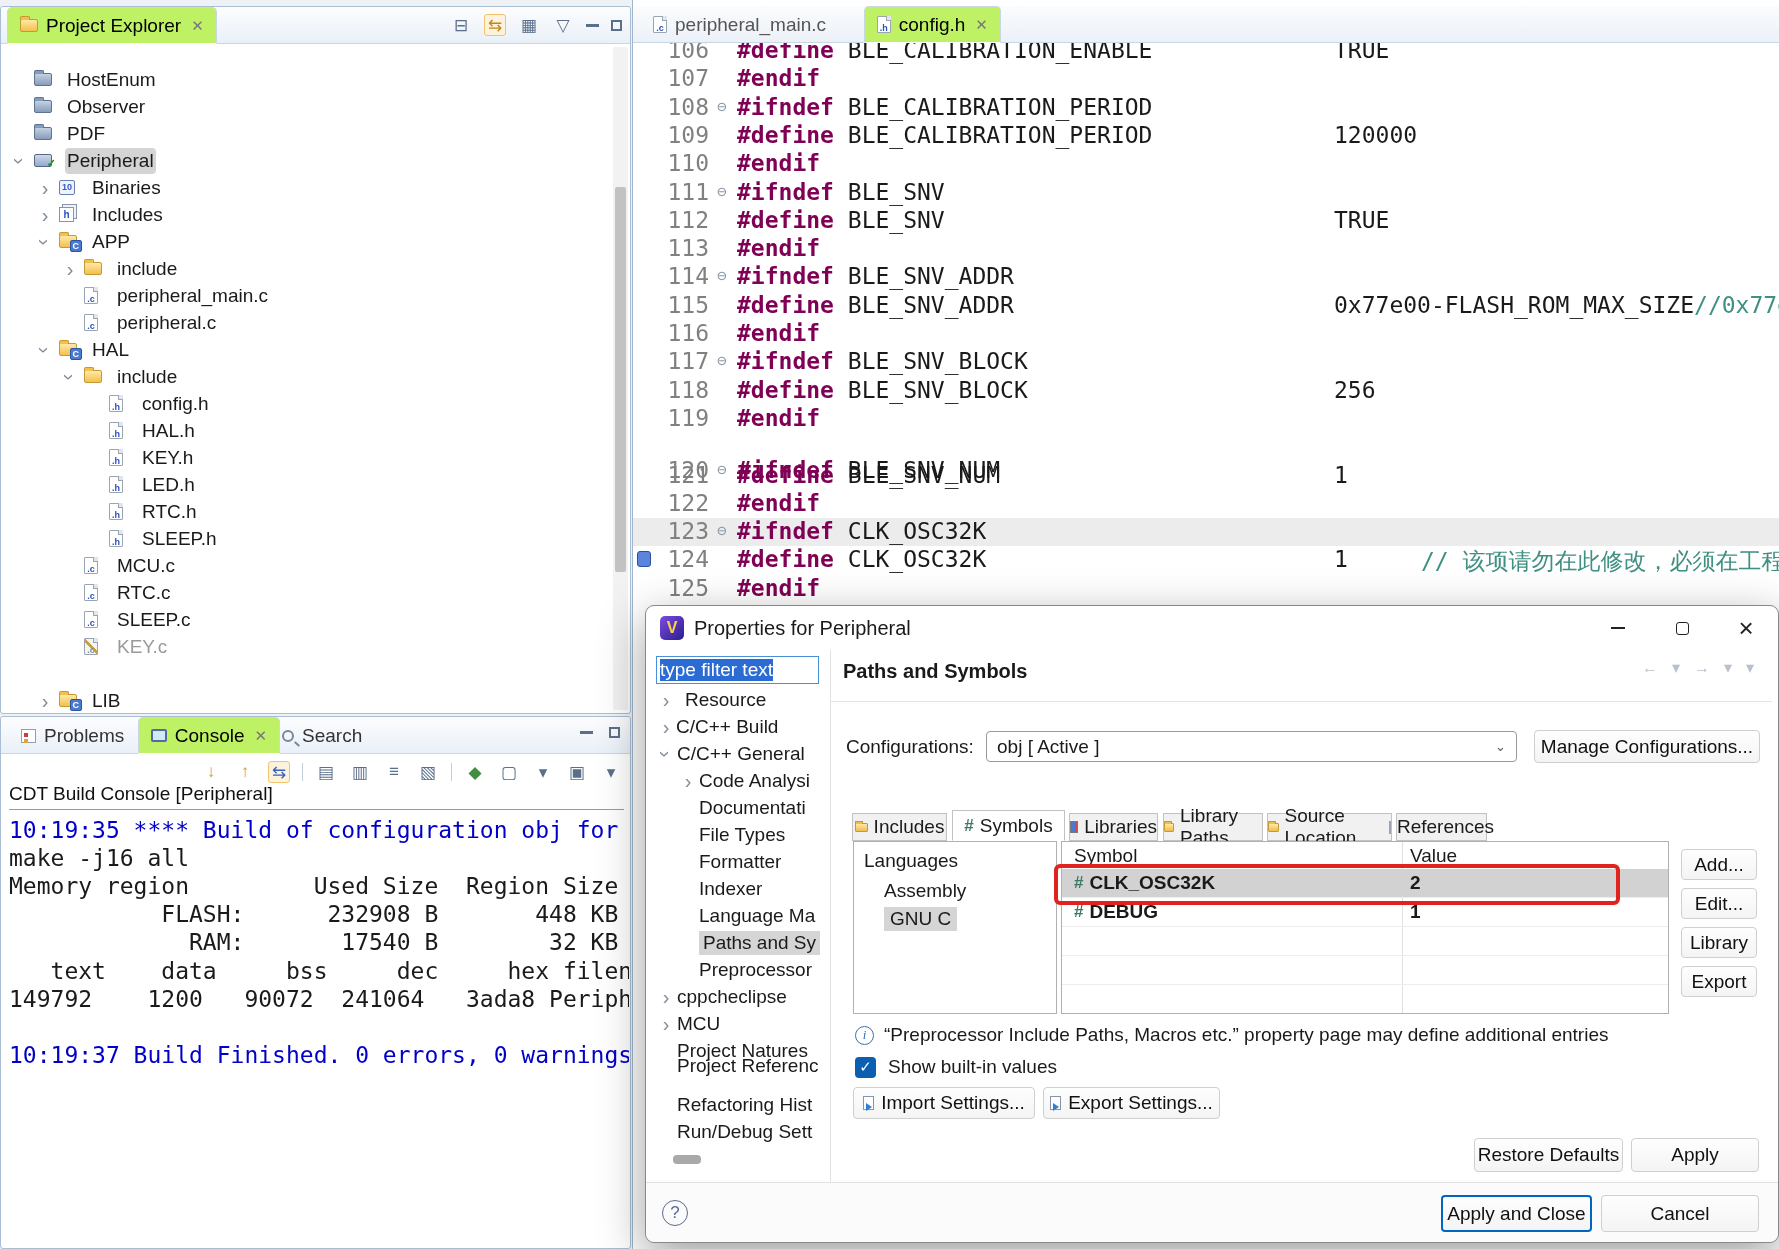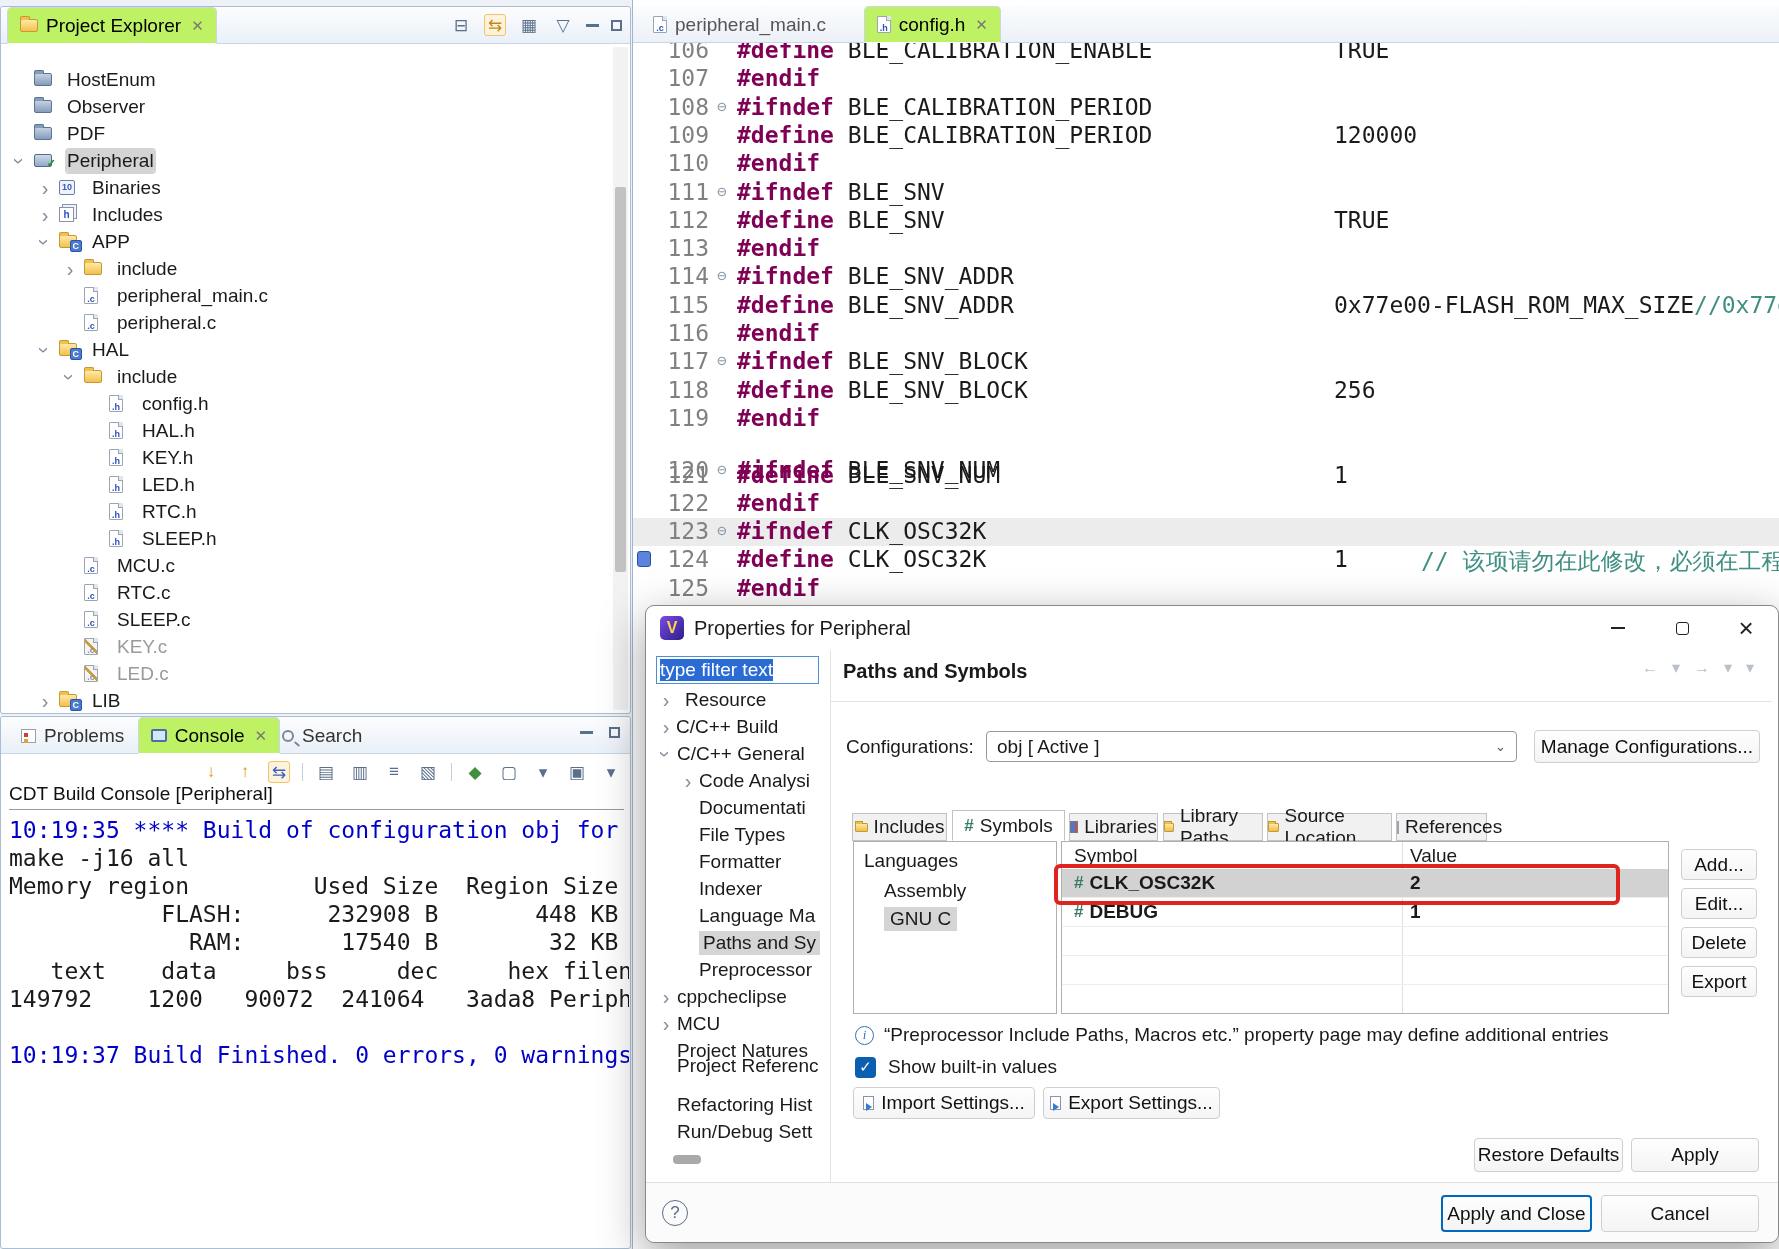--- a/index.html
+++ b/index.html
@@ -276,24 +276,20 @@
           <span class="lab" style="position: absolute; left: 109px;">RTC.c</span>
         </div>
         <div class="trow" style="top: 561px;">
           <span class="ic i-page" data-ext=".c" style="position: absolute; left: 83px;"></span>
           <span class="lab" style="position: absolute; left: 109px;">SLEEP.c</span>
         </div>
         <div class="trow gray" style="top: 588px;">
           <span class="ic i-page i-x" data-ext=".c" style="position: absolute; left: 83px;"></span>
           <span class="lab" style="position: absolute; left: 109px;">KEY.c</span>
         </div>
-        <div class="trow gray" style="top: 615px;">
-          <span class="ic i-page i-x" data-ext=".c" style="position: absolute; left: 83px;"></span>
-          <span class="lab" style="position: absolute; left: 109px;">LED.c</span>
-        </div>
         <div class="trow" style="top: 642px;">
           <span class="chev" style="position: absolute; left: 37px;">›</span>
           <span class="ic i-srcf" style="position: absolute; left: 58px;"></span>
           <span class="lab" style="position: absolute; left: 84px;">LIB</span>
         </div>
       </div>
     <div class="vsb">
         <div class="thumb" style="top:140px;height:385px;"></div>
       </div>
   </section>
@@ -587,21 +583,21 @@
             <span>Libraries</span>
           </div>
           <div class="dtab" style="left: 332px; width: 100px;">
             <span class="mfold"></span>
             <span>Library Paths</span>
           </div>
           <div class="dtab" style="left: 436px; width: 125px;">
             <span class="mfold"></span>
             <span>Source Location</span>
           </div>
-          <div class="dtab" style="left: 565px; width: 91px; justify-content: space-between;">
+          <div class="dtab" style="left: 565px; width: 91px;">
             <span class="mpage"></span>
             <span>References</span>
           </div>
         </div>
 
       <div id="langpanel">
         <div class="lhead">Languages</div>
         <div id="langitems">
             <div class="langitem" style="top: 36px;">
               <span>Assembly</span>
@@ -641,21 +637,21 @@
 
       <div id="redbox"></div>
       <div id="sidebtns">
           <div class="btn sidebtn" style="top: 199px;">
             <span>Add...</span>
           </div>
           <div class="btn sidebtn" style="top: 238px;">
             <span>Edit...</span>
           </div>
           <div class="btn sidebtn" style="top: 277px;">
-            <span>Delete</span>
+            <span>Library</span>
           </div>
           <div class="btn sidebtn" style="top: 316px;">
             <span>Export</span>
           </div>
         </div>
 
       <div id="dinfo">
         <span class="iinfo">i</span>
         <span>“Preprocessor Include Paths, Macros etc.” property page may define additional entries</span>
       </div>

